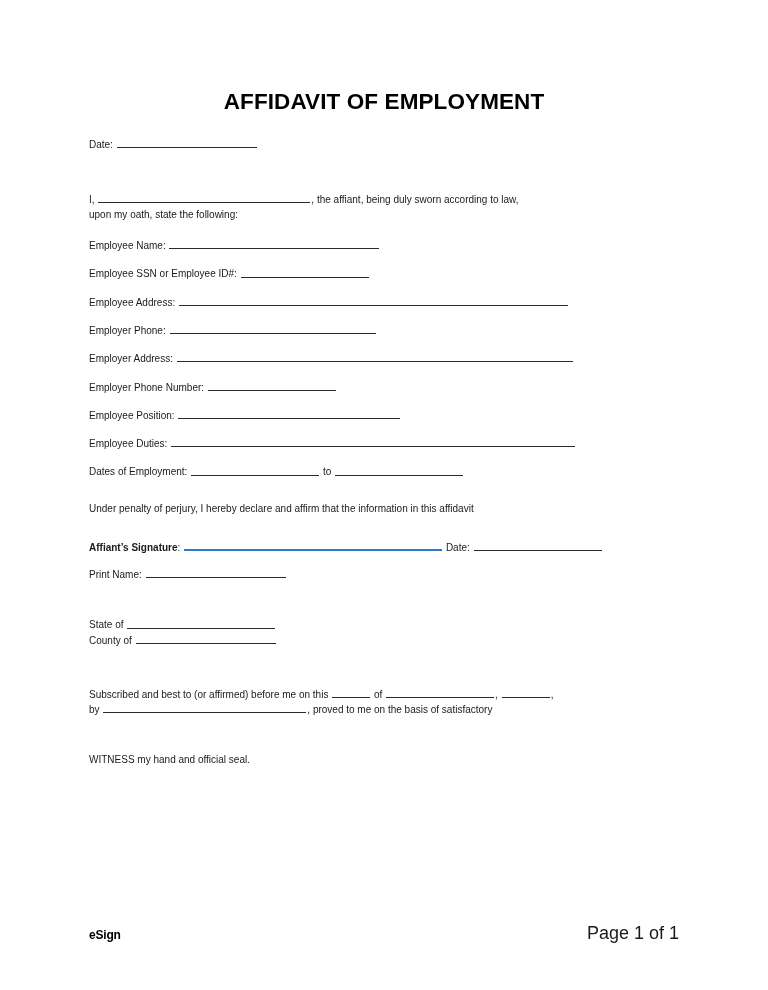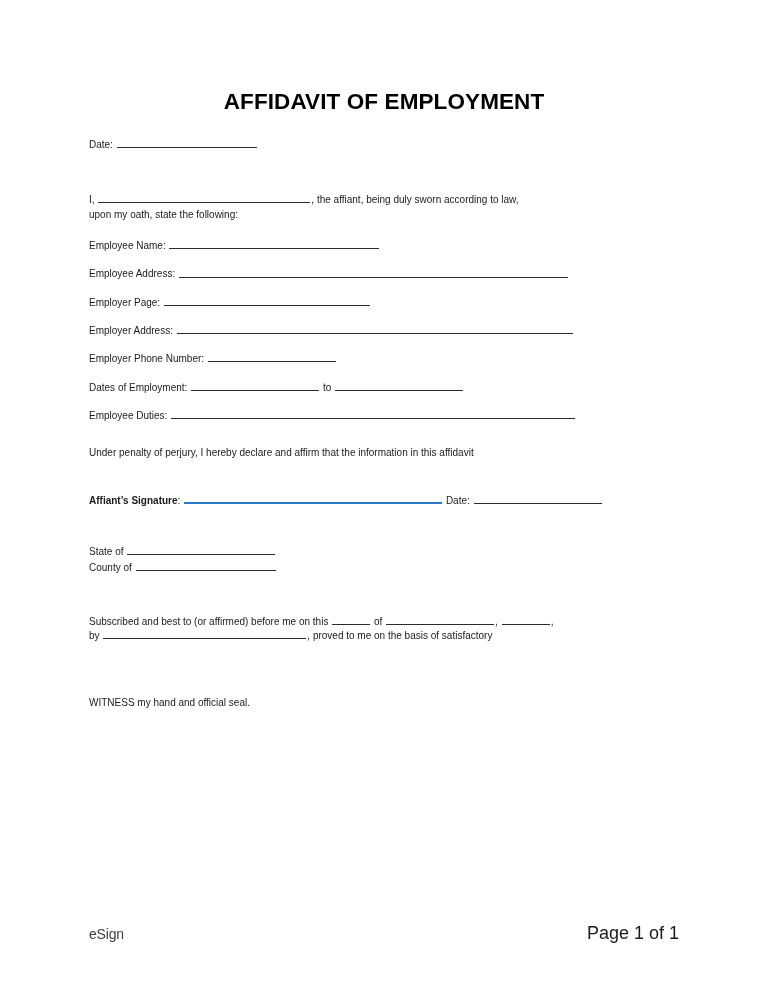--- a/index.html
+++ b/index.html
@@ -88,42 +88,42 @@
   .w-month     { width: 108px; }
   .w-year      { width: 48px; }
   .w-by        { width: 203px; }
 
   
   .block-date { margin-top: 23px; }
   .block-intro { margin-top: 40px; }
   .fields { margin-top: 17px; }
   .fields .row { margin-bottom: 13.5px; }
   .block-perjury { margin-top: 22px; }
-  .block-affiant { margin-top: 33px; }
+  .block-affiant { margin-top: 23px; }
   .block-print { margin-top: 12px; }
   .block-state { margin-top: 36px; }
   .block-county { margin-top: 1px; }
   .block-sworn { margin-top: 39px; }
-  .block-witness { margin-top: 52px; }
+  .block-witness { margin-top: 36px; }
 
   
   .footer {
     position: absolute;
     left: 89px;
     right: 89px;
     top: 923px;
     display: flex;
     align-items: baseline;
     justify-content: space-between;
   }
   .brand {
-    font-size: 14px;
-    font-weight: normal;
+    font-size: 12px;
+    font-weight: bold;
     letter-spacing: -0.2px;
-    color: #404040;
+    color: #000000;
   }
   .page-num {
     font-size: 18px;
     color: #1a1a1a;
   }
 </style>
 </head>
 <body>
 
 <div class="page">
@@ -142,67 +142,79 @@
       <span>upon my oath, state the following:</span>
     </div>
 
     <div class="fields">
 
       <div class="row">
         <span class="label">Employee Name:</span>
         <span class="blank w-empname"></span>
       </div>
 
+      <div class="row">
+        <span class="label">Employee SSN or Employee ID#:</span>
+        <span class="blank w-ssn"></span>
+      </div>
 
       <div class="row">
         <span class="label">Employee Address:</span>
         <span class="blank w-full-a"></span>
       </div>
 
       <div class="row">
-        <span class="label">Employer Page:</span>
+        <span class="label">Employer Phone:</span>
         <span class="blank w-emprname"></span>
       </div>
 
       <div class="row">
         <span class="label">Employer Address:</span>
         <span class="blank w-full-b"></span>
       </div>
 
       <div class="row">
         <span class="label">Employer Phone Number:</span>
         <span class="blank w-phone"></span>
       </div>
 
+      <div class="row">
+        <span class="label">Employee Position:</span>
+        <span class="blank w-position"></span>
+      </div>
+
+      <div class="row">
+        <span class="label">Employee Duties:</span>
+        <span class="blank w-duties"></span>
+      </div>
 
       <div class="row">
         <span class="label">Dates of Employment:</span>
         <span class="blank w-dates"></span>
         <span class="label">to</span>
         <span class="blank w-dates"></span>
-      </div>
-
-      <div class="row">
-        <span class="label">Employee Duties:</span>
-        <span class="blank w-duties"></span>
       </div>
 
     </div>
 
     <div class="para block-perjury">
       <span>Under penalty of perjury, I hereby declare and affirm that the information in this affidavit</span><br>
     </div>
 
     <div class="row block-affiant">
       <span class="bold">Affiant’s Signature</span><span>:</span>
       <span class="blank sig w-sigline"></span>
       <span class="label">Date:</span>
       <span class="blank w-sigdate"></span>
     </div>
 
+    <div class="row block-print">
+      <span class="label">Print Name:</span>
+      <span class="blank w-print"></span>
+    </div>
 
     <div class="row block-state">
       <span class="label">State of</span>
       <span class="blank w-state"></span>
     </div>
 
     <div class="row block-county">
       <span class="label">County of</span>
       <span class="blank w-county"></span>
     </div>

